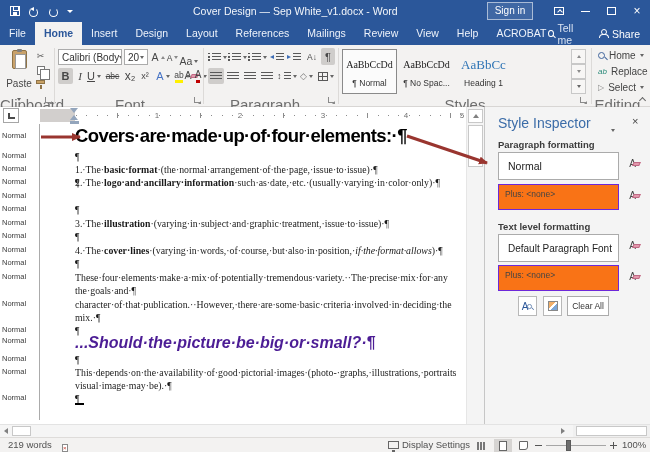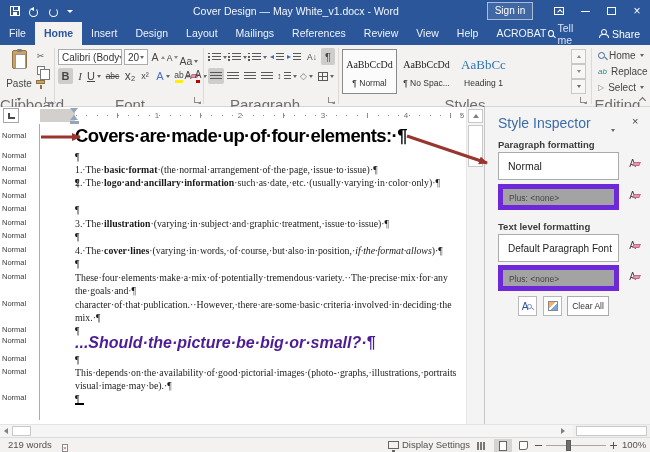--- a/index.html
+++ b/index.html
@@ -135,21 +135,21 @@
   .hscroll{position:absolute;left:0;top:424px;width:573px;height:13px;background:#F5F5F5;border-top:1px solid #E3E3E3;}
   .panescroll{position:absolute;left:573px;top:424px;width:77px;height:13px;background:#F0F0F0;border-top:1px solid #E3E3E3;}
 
   
   .panel{position:absolute;left:484px;top:107px;width:166px;height:317px;background:#F4F4F4;border-left:1px solid #C6C6C6;}
   .ptitle{position:absolute;left:13px;top:8px;font-size:14px;color:var(--panel_title);}
   .pmenu{position:absolute;left:126px;top:14px;}
   .pclose{position:absolute;left:147px;top:8px;font-size:11px;color:#444;}
   .phead{position:absolute;left:13px;font-size:9.5px;font-weight:bold;color:#3B3B3B;}
   .pbox{position:absolute;left:13px;width:121px;height:28px;background:#fff;border:1px solid #ABABAB;font-size:10.5px;color:#222;display:flex;align-items:center;padding-left:9px;}
-  .pplus{position:absolute;left:13px;width:121px;height:26px;background:#a3a3a3;border:5px solid #6d28d9;font-size:8.5px;color:#444;padding:4px 0 0 6px;}
+  .pplus{position:absolute;left:13px;width:121px;height:26px;background:#f97316;border:1px solid #6d28d9;font-size:8.5px;color:#444;padding:4px 0 0 6px;}
   .rstbtn{position:absolute;left:139px;width:21px;height:21px;display:flex;align-items:center;justify-content:center;font-size:10px;color:#444;}
   .pfbtn{position:absolute;width:19px;height:20px;background:#fff;border:1px solid #B8B8B8;display:flex;align-items:center;justify-content:center;}
   .clearall{position:absolute;left:82px;top:189px;width:42px;height:20px;background:#fff;border:1px solid #ABABAB;font-size:8.5px;color:#333;text-align:center;line-height:18px;}
   .nsico{width:10px;height:10px;border:1px solid #888;background:linear-gradient(135deg,#F2B06A 0 40%,#fff 40% 60%,#7CA7D8 60%);}
 
   
   .statusbar{position:absolute;left:0;top:437px;width:650px;height:15px;background:#F3F2F1;border-top:1px solid #DEDCDA;font-size:9.5px;color:#515151;}
   .sitem{position:absolute;top:0;height:14px;line-height:14px;white-space:nowrap;}
   .ic-book{width:9px;height:11px;border:1px solid #8A8A8A;background:#fff;position:relative;font-size:6px;color:#C0392B;text-align:center;line-height:10px;}
   .ic-mon{width:11px;height:8px;border:1px solid #666;position:relative;margin-right:3px;}
@@ -170,21 +170,21 @@
 
 <div class="app">
 
   <div class="titlebar">
     <div class="qat">
       <div class="sv"></div>
       <div class="arc undo"></div>
       <div class="arc redo"></div>
       <div class="mini-car"></div>
     </div>
-    <div class="wtitle">Cover Design — May White_v1.docx  -  Word</div>
+    <div class="wtitle">Cover Design — Sep White_v1.docx  -  Word</div>
     <div class="signin">Sign in</div>
     <div class="winctl">
       <div class="wbtn">
           <span class="ic-ribopt"></span>
         </div>
       <div class="wbtn">
           <span class="ic-min"></span>
         </div>
       <div class="wbtn">
           <span class="ic-max"></span>
@@ -194,22 +194,22 @@
         </div>
     </div>
   </div>
 
   <div class="tabrow" id="tabs">
       <div class="tab">File</div>
       <div class="tab active">Home</div>
       <div class="tab">Insert</div>
       <div class="tab">Design</div>
       <div class="tab">Layout</div>
+      <div class="tab">References</div>
       <div class="tab">Mailings</div>
-      <div class="tab">References</div>
       <div class="tab">Review</div>
       <div class="tab">View</div>
       <div class="tab">Help</div>
       <div class="tab">ACROBAT</div>
     </div>
   <div style="position:absolute;left:540px;top:22px;height:23px;display:flex;">
     <div class="tellme">
       <span class="mag"></span>
       <span>Tell me</span>
     </div>

